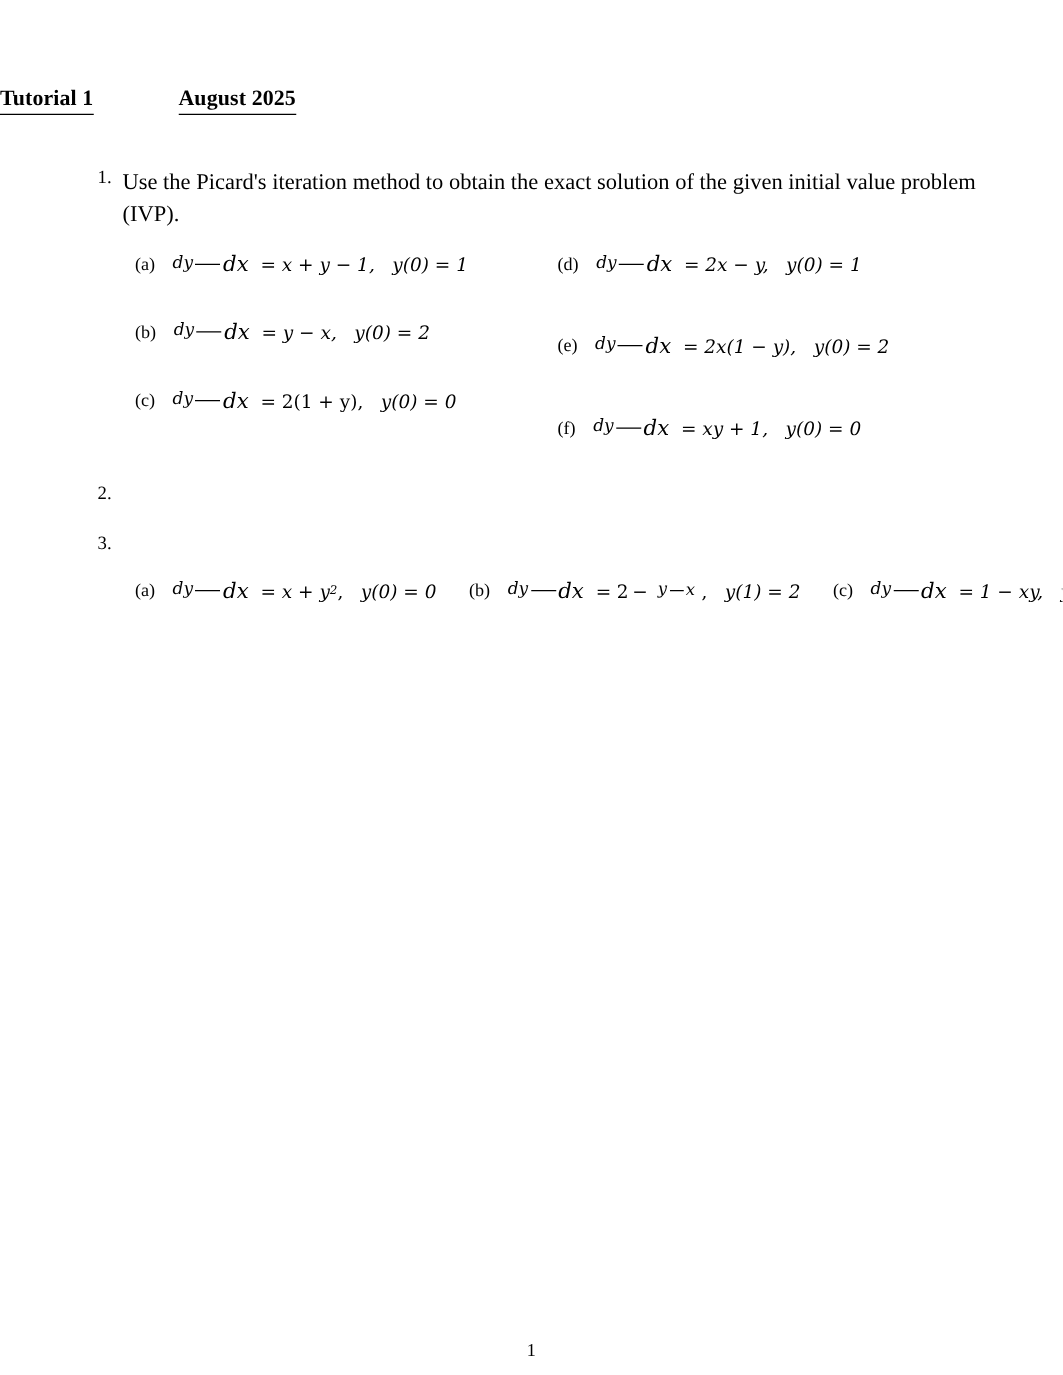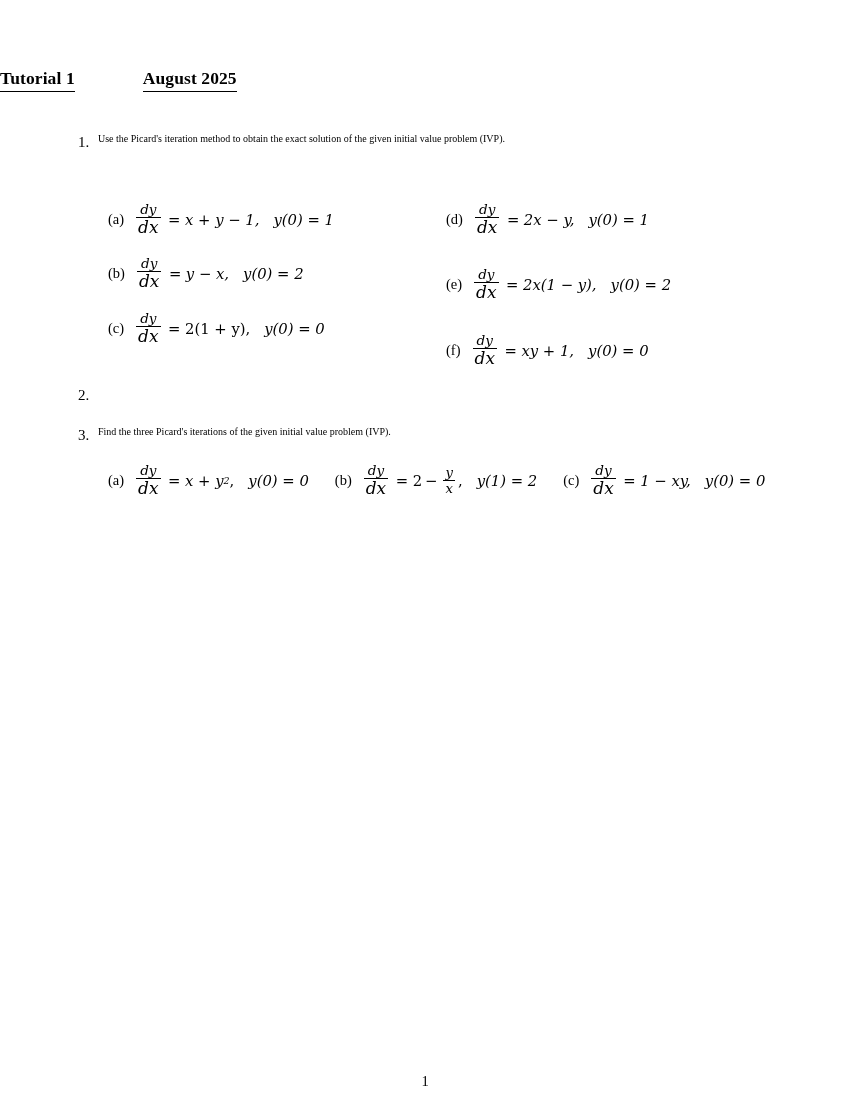--- a/index.html
+++ b/index.html
@@ -43,21 +43,21 @@
     display: flex;
     align-items: flex-start;
   }
   .qnum {
     width: 20px;
     flex: 0 0 20px;
     font-size: 15px;
     line-height: 1.45;
   }
   .qtext {
-    font-size: 10px;
+    font-size: 18px;
     line-height: 1.45;
     text-align: left;
   }
 
   #q1 { top: 132px; left: 78px; width: 720px; }
   #q1 .qtext { width: 700px; }
   #q2 { top: 385px; left: 78px; width: 740px; }
   #q3 { top: 425px; left: 78px; width: 740px; }
 
   
@@ -84,21 +84,21 @@
   .op {
     font-style: normal;
     margin: 0 4.5px;
   }
   .op.tight { margin: 0 3px; }
   .gap-sm { display: inline-block; width: 7px; }
 
   
   .frac {
     display: inline-flex;
-    flex-direction: column;
+    flex-direction: row;
     align-items: center;
     justify-content: center;
     vertical-align: middle;
     margin: 0 3px;
     line-height: 1;
     position: relative;
     top: -0.5px;
   }
   .frac .num {
     padding: 0 2px 1px 2px;
@@ -266,21 +266,20 @@
     <span>y(0) = 0</span>
   </span>
 </div>
 
 <div class="qitem" id="q2">
   <span class="qnum">2.</span>
 </div>
 
 <div class="qitem" id="q3">
   <span class="qnum">3.</span>
-  <span class="qtext">Find the three Picard's iterations of the given initial value problem (IVP).</span>
 </div>
 
 <div id="p3row">
 
   <span class="part">
     <span class="sublabel">(a)</span>
     <span class="mathline">
       <span class="frac">
         <span class="num">dy</span>
         <span class="bar"></span>

